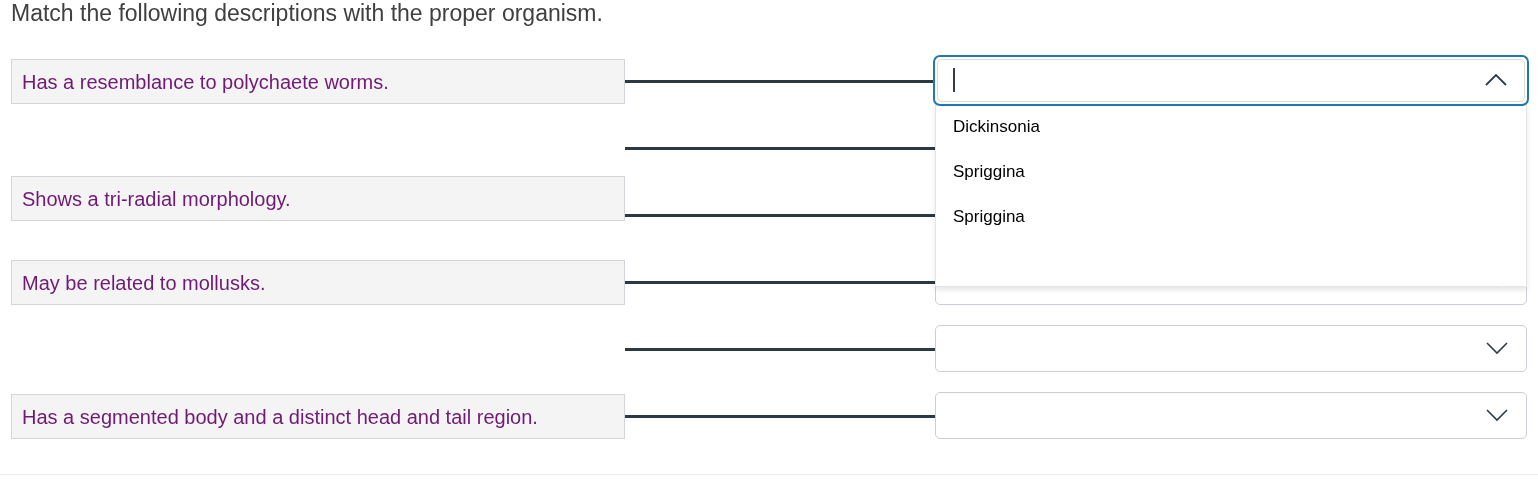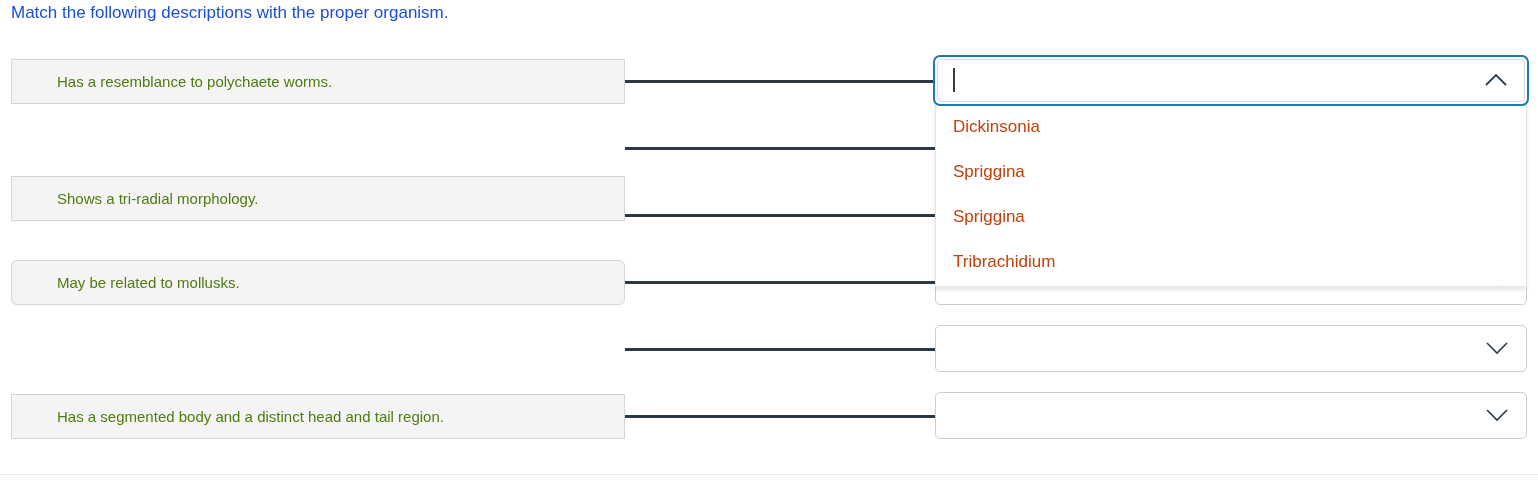--- a/index.html
+++ b/index.html
@@ -18,50 +18,49 @@
     width: 1538px;
     height: 486px;
     background: #ffffff;
   }
 
   
   .prompt {
     position: absolute;
     left: 11px;
     top: 2px;
-    font-size: 17px;
+    font-size: 23px;
     line-height: 22px;
-    color: #1d4ed8;
+    color: #404040;
     white-space: nowrap;
   }
 
   
   .desc-box {
     position: absolute;
     left: 11px;
     width: 614px;
     height: 45px;
     background: #f4f4f4;
     border: 1px solid #d2d6da;
     display: flex;
     align-items: center;
     padding: 0 0 0 10px;
   }
   .desc-text {
-    font-size: 15px;
+    font-size: 20px;
     line-height: 20px;
-    color: #4d7c0f;
+    color: #701a75;
     white-space: nowrap;
-    margin-left: 35px;
   }
 
   .r0 { top: 59px; }
   .r1 { top: 126px; }
   .r2 { top: 176px; text-align: center; }
-  .r3 { top: 260px; border-radius: 6px; }
+  .r3 { top: 260px; }
   .r4 { top: 327px; }
   .r5 { top: 394px; }
 
   
   .connector {
     position: absolute;
     left: 625px;
     width: 310px;
     height: 3px;
     background: #2b3945;
@@ -141,21 +140,21 @@
     box-shadow: 0 3px 5px rgba(0,0,0,0.10);
     z-index: 25;
     overflow: hidden;
   }
   .option {
     height: 45px;
     display: flex;
     align-items: center;
     padding-left: 17px;
     font-size: 17px;
-    color: #c2410c;
+    color: #000000;
     white-space: nowrap;
     cursor: pointer;
   }
 
   
   .divider {
     position: absolute;
     left: 0;
     top: 474px;
     width: 1538px;
@@ -223,21 +222,20 @@
       <svg width="22" height="13" viewBox="0 0 22 13">
           <path d="M1 1 L11 11 L21 1" fill="none" stroke="#2e3d49" stroke-width="1.6"></path>
         </svg>
     </span>
   </div>
 
   <div class="dropdown">
     <div class="option">Dickinsonia</div>
     <div class="option">Spriggina</div>
     <div class="option">Spriggina</div>
-    <div class="option">Tribrachidium</div>
   </div>
 
   <div class="combo focused">
     <div class="inner"></div>
     <div class="caret"></div>
     <span class="chev">
       <svg width="22" height="13" viewBox="0 0 22 13">
           <path d="M1 11 L11 1 L21 11" fill="none" stroke="#2e3d49" stroke-width="1.8"></path>
         </svg>
     </span>

